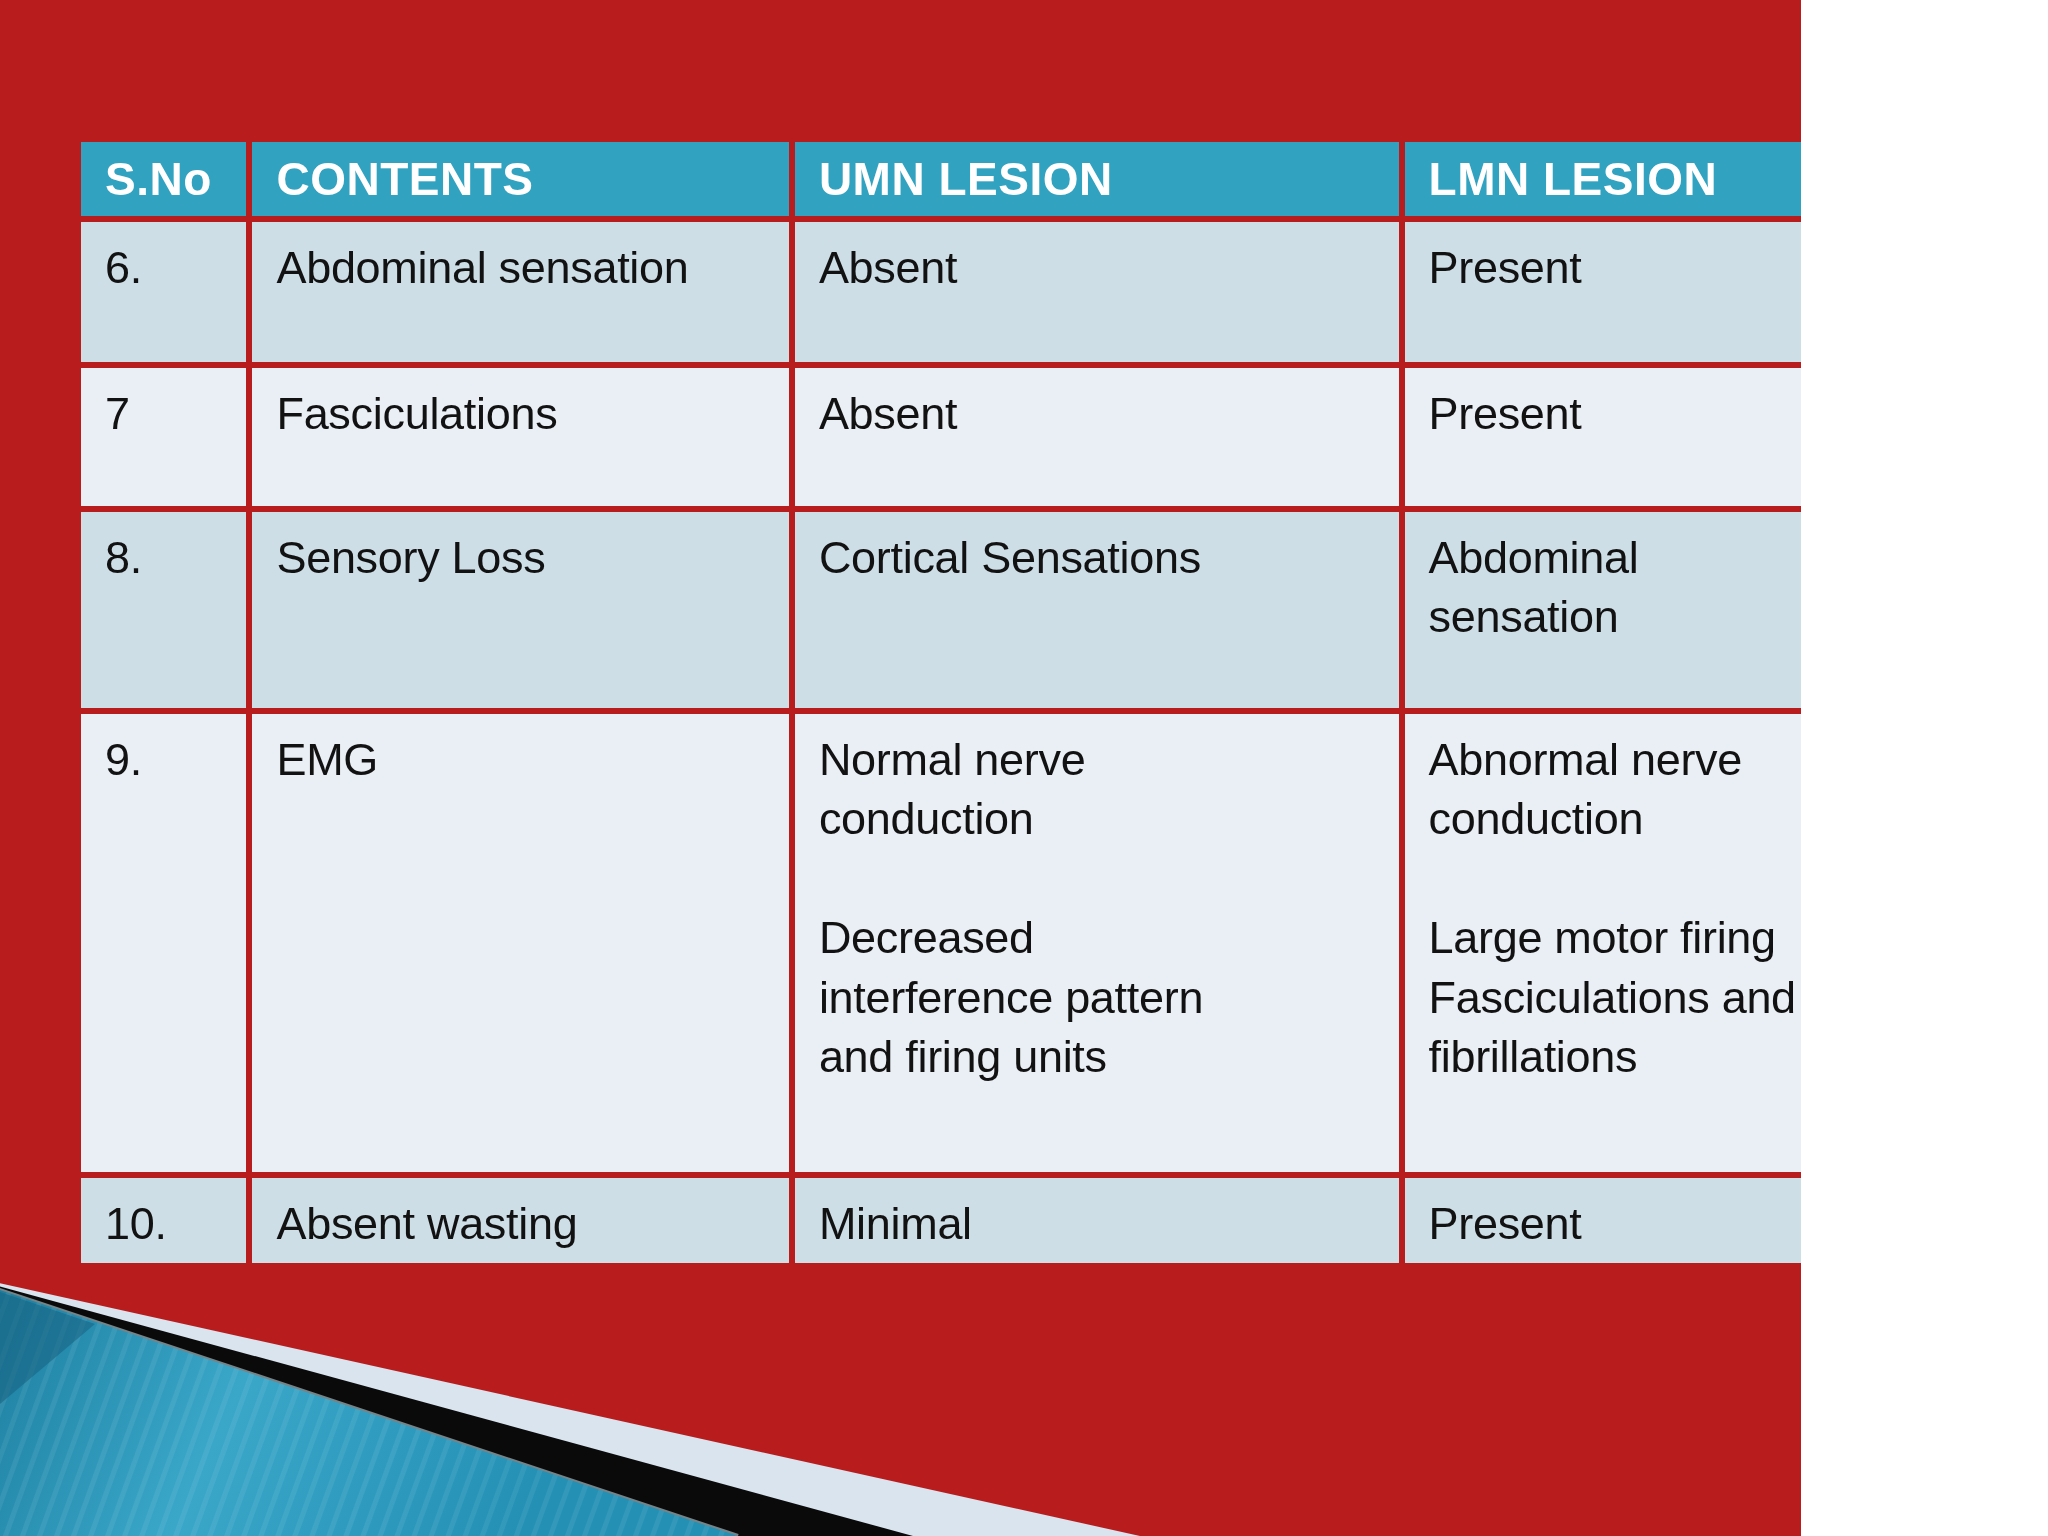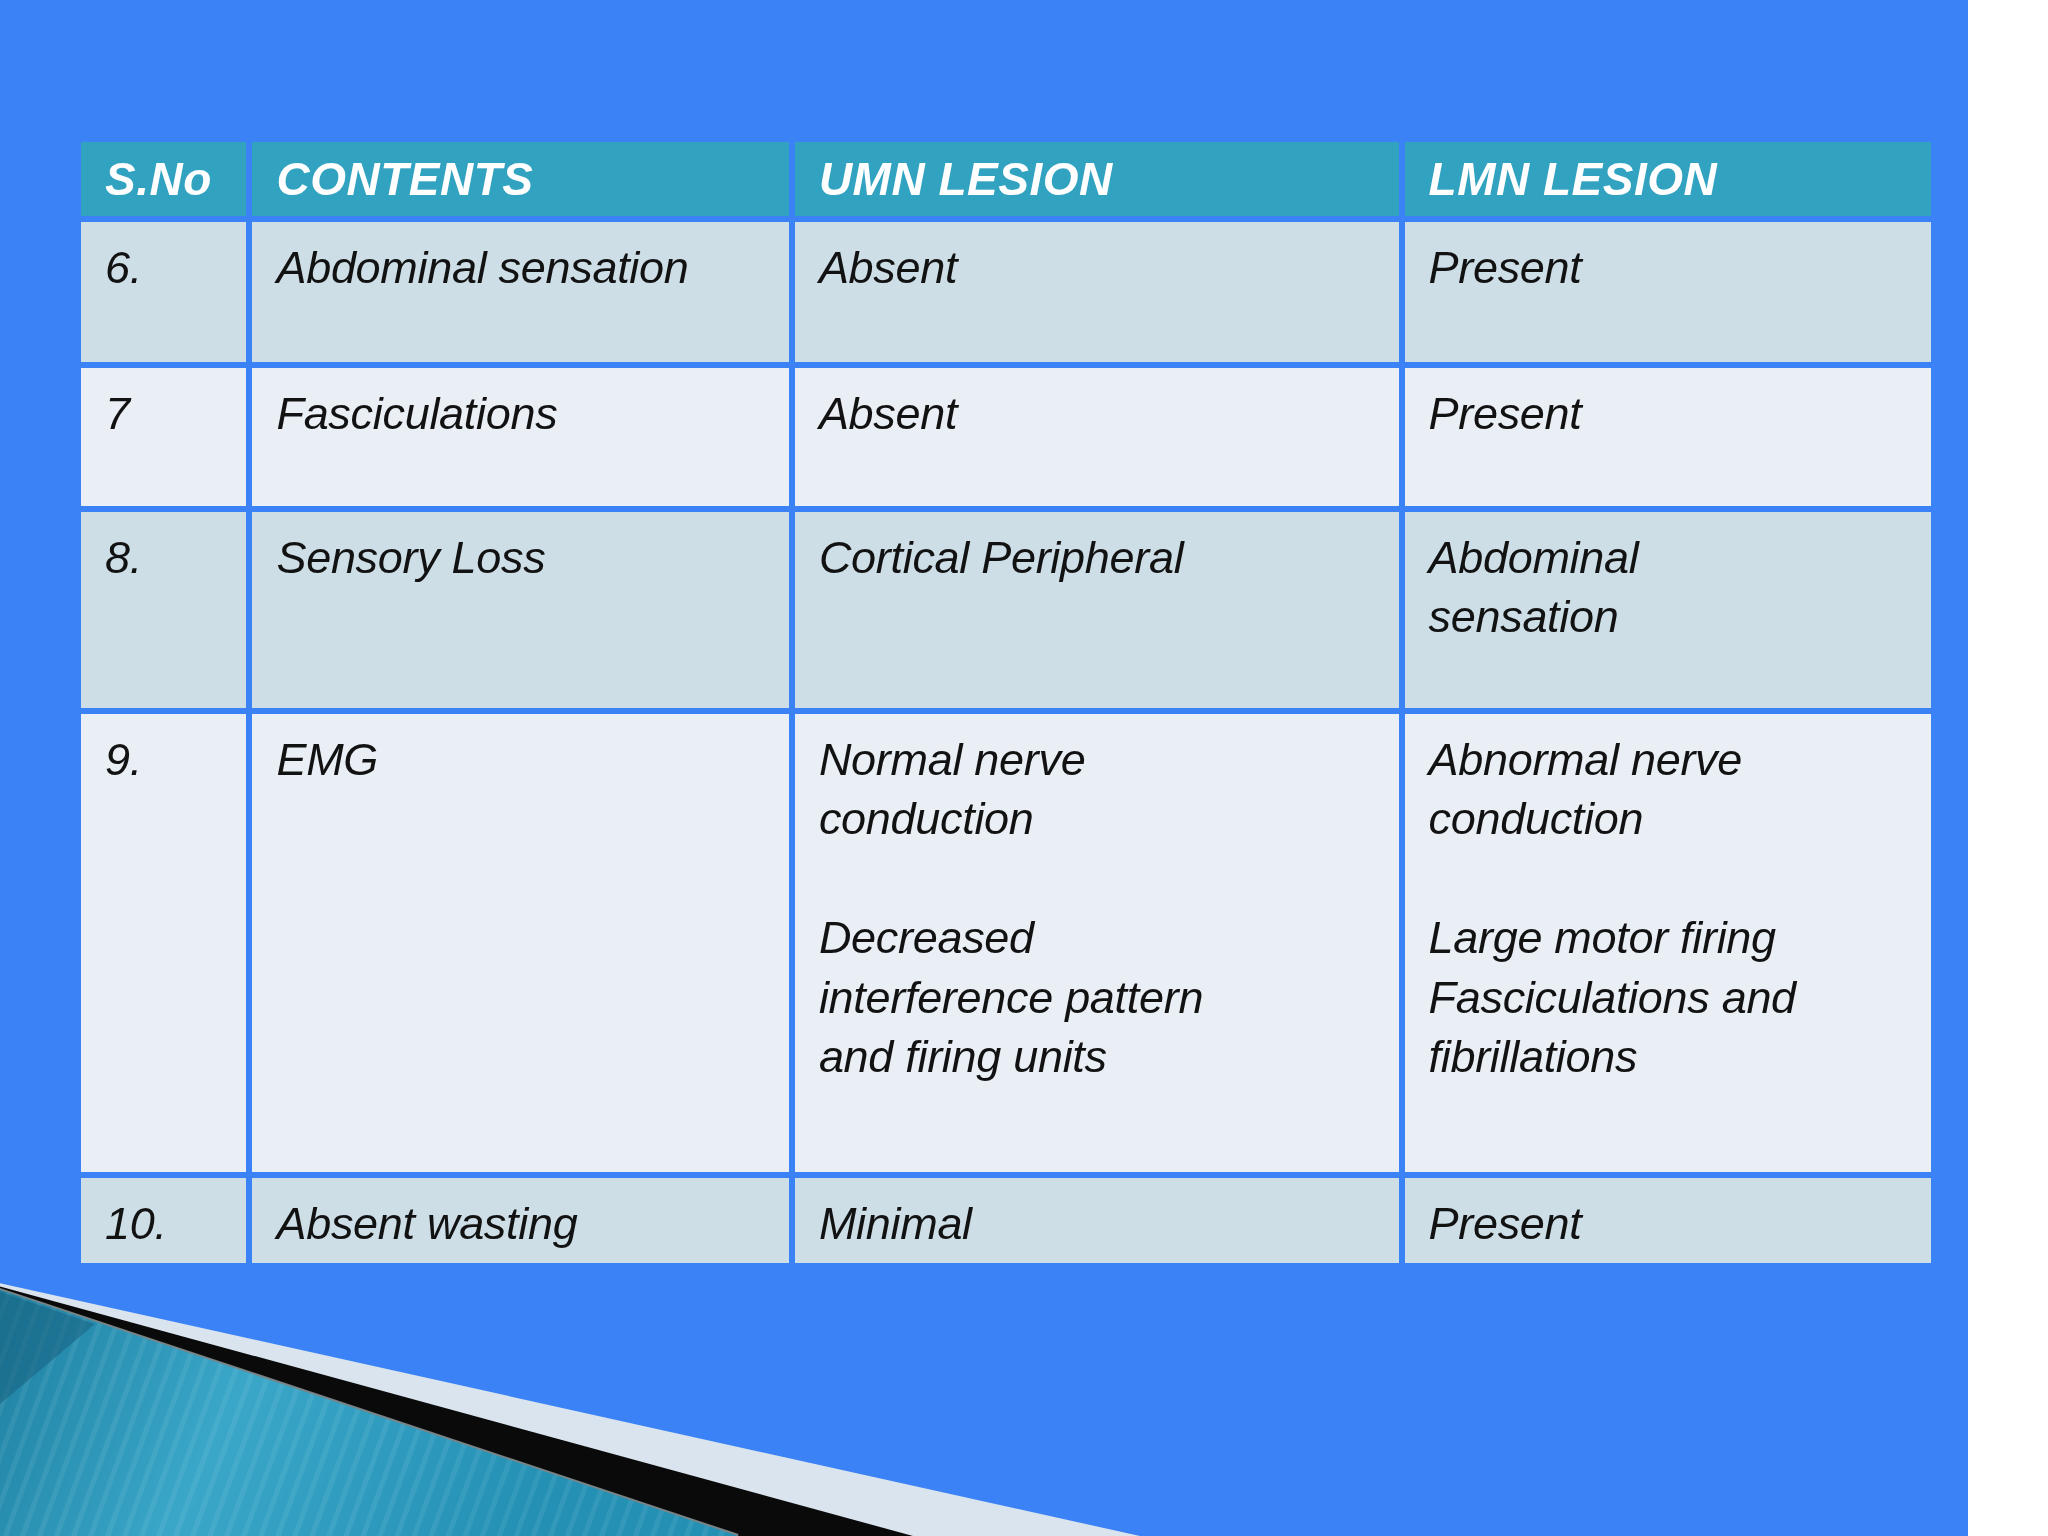--- a/index.html
+++ b/index.html
@@ -6,25 +6,24 @@
     margin: 0;
     padding: 0;
     width: 2048px;
     height: 1536px;
     overflow: hidden;
     background: #ffffff;
     font-family: "Liberation Sans", sans-serif;
   }
   .slide {
     position: relative;
-    width: 1968px;
+    width: 1801px;
     height: 1536px;
-    background: #3b82f6;
+    background: #b91c1c;
     overflow: hidden;
-    font-style: italic;
   }
 
   
   .ribbon-svg {
     position: absolute;
     left: 0;
     top: 0;
     width: 2048px;
     height: 1536px;
     pointer-events: none;
@@ -129,21 +128,21 @@
       <tr class="band-light h-r7">
         <td>7</td>
         <td>Fasciculations</td>
         <td>Absent</td>
         <td>Present</td>
       </tr>
 
       <tr class="band-dark h-r8">
         <td>8.</td>
         <td>Sensory Loss</td>
-        <td>Cortical Peripheral</td>
+        <td>Cortical Sensations</td>
         <td>Abdominal
 sensation</td>
       </tr>
 
       <tr class="band-light h-r9">
         <td>9.</td>
         <td>EMG</td>
         <td>Normal nerve
 conduction
 

